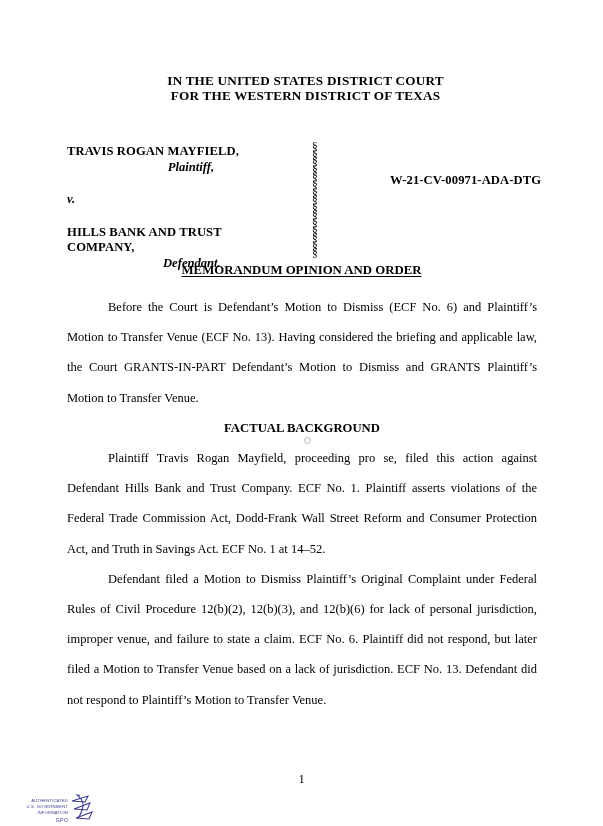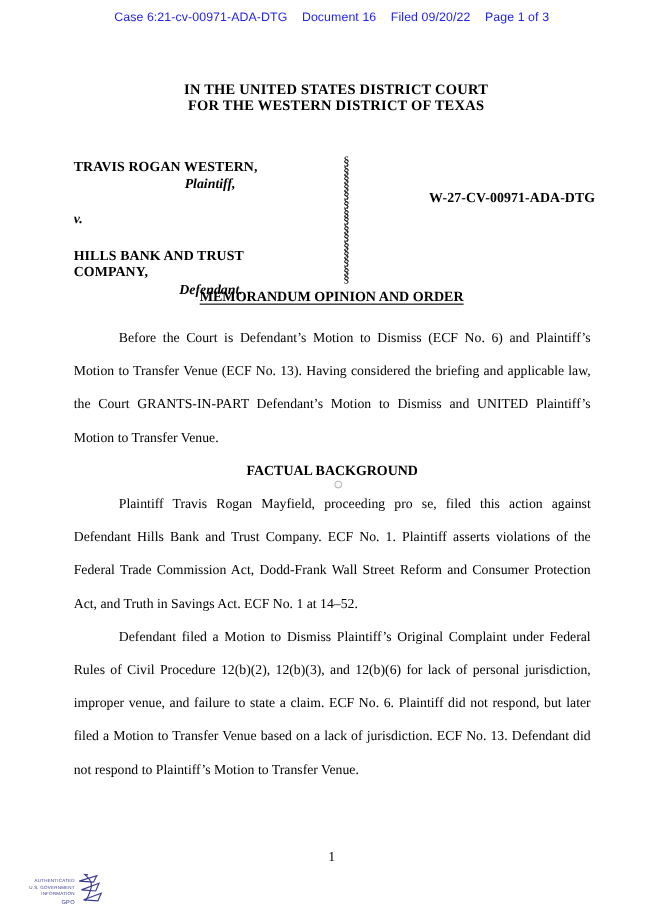--- a/index.html
+++ b/index.html
@@ -180,35 +180,29 @@
     width: 84px;
     height: 32px;
   }
   .gpo-seal svg { display: block; }
 </style>
 </head>
 <body>
 
 <div class="page">
 
-  <div class="ecf-header">
-    <span>Case 6:21-cv-00971-ADA-DTG</span>
-    <span>Document 16</span>
-    <span>Filed 09/20/22</span>
-    <span>Page 1 of 3</span>
-  </div>
 
   <div class="court-title">
     <div>IN THE UNITED STATES DISTRICT COURT</div>
     <div>FOR THE WESTERN DISTRICT OF TEXAS</div>
   </div>
 
   <div class="caption">
     <div class="caption-left">
-      <span class="cap-party">TRAVIS ROGAN WESTERN,</span>
+      <span class="cap-party">TRAVIS ROGAN MAYFIELD,</span>
       <span class="cap-role">Plaintiff,</span>
       <span class="cap-v">v.</span>
       <span class="cap-party">HILLS BANK AND TRUST</span><br>
       <span class="cap-party">COMPANY,</span>
       <span class="cap-role def">Defendant.</span>
     </div>
     <div class="caption-sections" id="section-column">
         <div>§</div>
         <div>§</div>
         <div>§</div>
@@ -218,30 +212,30 @@
         <div>§</div>
         <div>§</div>
         <div>§</div>
         <div>§</div>
         <div>§</div>
         <div>§</div>
         <div>§</div>
         <div>§</div>
         <div>§</div>
       </div>
-    <div class="caption-case">W-27-CV-00971-ADA-DTG</div>
+    <div class="caption-case">W-21-CV-00971-ADA-DTG</div>
   </div>
 
   <div class="doc-title">
     <span>MEMORANDUM OPINION AND ORDER</span>
   </div>
 
   <div class="body-text">
 
-    <p class="para"><span>Before the Court is Defendant’s Motion to Dismiss (ECF No. 6) and Plaintiff’s Motion to Transfer Venue (ECF No. 13). Having considered the briefing and applicable law, the Court </span><span class="bold">GRANTS-IN-PART</span><span> Defendant’s Motion to Dismiss and </span><span class="bold">UNITED</span><span> Plaintiff’s Motion to Transfer Venue.</span></p>
+    <p class="para"><span>Before the Court is Defendant’s Motion to Dismiss (ECF No. 6) and Plaintiff’s Motion to Transfer Venue (ECF No. 13). Having considered the briefing and applicable law, the Court </span><span class="bold">GRANTS-IN-PART</span><span> Defendant’s Motion to Dismiss and </span><span class="bold">GRANTS</span><span> Plaintiff’s Motion to Transfer Venue.</span></p>
 
     <h2 class="section-head">FACTUAL BACKGROUND</h2>
 
     <p class="para">Plaintiff Travis Rogan Mayfield, proceeding pro se, filed this action against Defendant Hills Bank and Trust Company. ECF No. 1. Plaintiff asserts violations of the Federal Trade Commission Act, Dodd-Frank Wall Street Reform and Consumer Protection Act, and Truth in Savings Act. ECF No. 1 at 14–52.</p>
 
     <p class="para">Defendant filed a Motion to Dismiss Plaintiff’s Original Complaint under Federal Rules of Civil Procedure 12(b)(2), 12(b)(3), and 12(b)(6) for lack of personal jurisdiction, improper venue, and failure to state a claim. ECF No. 6. Plaintiff did not respond, but later filed a Motion to Transfer Venue based on a lack of jurisdiction. ECF No. 13. Defendant did not respond to Plaintiff’s Motion to Transfer Venue.</p>
 
 
   </div>
 

